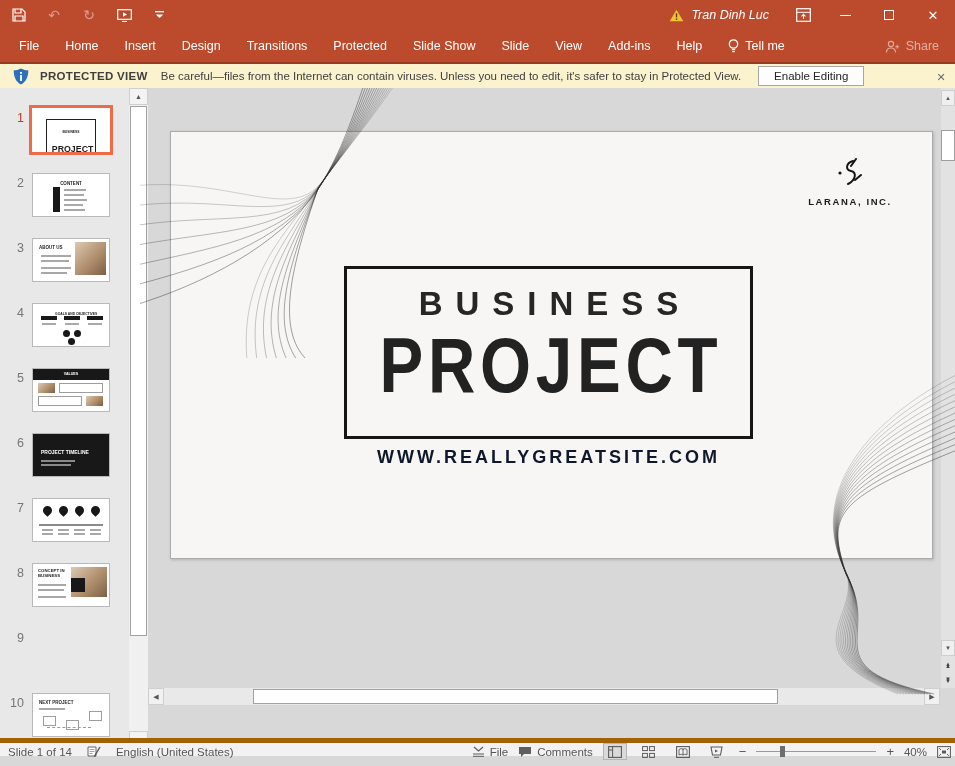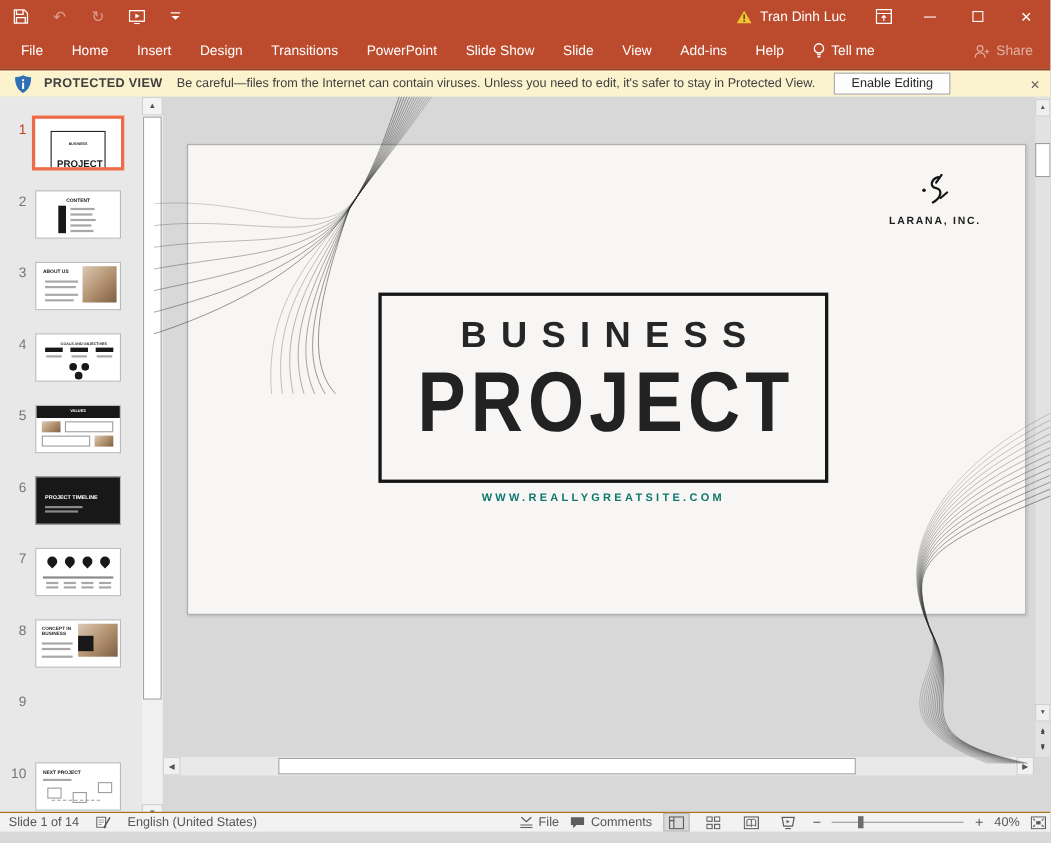--- a/index.html
+++ b/index.html
@@ -7,21 +7,21 @@
   body { font-family:"Liberation Sans",sans-serif; position:relative; background:#d8d8d8; }
   .abs { position:absolute; }
 
   
   .titlebar { position:absolute; top:0; left:0; width:955px; height:30px; background:#BC4A2C; color:#fff; }
   .qat { position:absolute; left:10px; top:0; height:30px; display:flex; align-items:center; gap:17px; }
   .qat-btn { width:18px; height:18px; display:flex; align-items:center; justify-content:center; font-size:14px; color:#fff; }
   .dim { opacity:.45; }
   .title-text { position:absolute; left:50%; top:0; transform:translateX(-50%); line-height:30px; font-size:12.5px; white-space:nowrap; }
   .tb-right { position:absolute; right:0; top:0; height:30px; display:flex; align-items:center; }
-  .user-chip { display:flex; align-items:center; gap:7px; font-size:12.5px; padding:0 14px; }
+  .user-chip { display:flex; align-items:center; gap:7px; font-size:12.5px; padding:0 14px;font-style:italic; }
   .win-btn { width:44px; height:30px; display:flex; align-items:center; justify-content:center; font-size:13px; color:#fff; }
   .min-glyph { display:inline-block; width:11px; border-top:1.5px solid #fff; }
   .max-glyph { display:inline-block; width:10px; height:10px; border:1.5px solid #fff; }
 
   
   .tabsrow { position:absolute; top:30px; left:0; width:955px; height:32px; background:#BC4A2C; display:flex; align-items:center; color:#fff; font-size:12.5px; padding-left:6px; }
   .rtab { padding:0 13px; line-height:32px; white-space:nowrap; }
   .tellme { display:flex; align-items:center; gap:6px; padding:0 13px; }
   .share { margin-left:auto; margin-right:16px; display:flex; align-items:center; gap:6px; opacity:.55; }
 
@@ -55,35 +55,35 @@
 
   
   .editor-bg { position:absolute; top:88px; left:148px; width:792px; height:660px; background:#d8d8d8; }
   .slide { position:absolute; left:170px; top:131px; width:763px; height:428px; background:#f7f6f4; border:1px solid #ababab; box-shadow:1px 1px 3px rgba(0,0,0,.18); z-index:1; }
   .swirl { position:absolute; z-index:2; pointer-events:none; }
   .logo { position:absolute; left:795px; top:158px; width:110px; text-align:center; z-index:3; }
   .logo-name { margin-top:6px; font-size:9.5px; font-weight:bold; letter-spacing:1.6px; color:#1b1b1b; }
   .titlebox { position:absolute; left:344px; top:266px; width:409px; height:173px; border:3px solid #161616; text-align:center; z-index:3; background:transparent; }
   .kicker { margin-top:16px; font-size:33px; font-weight:bold; letter-spacing:13px; color:#262626; text-indent:13px; }
   .bigtitle { margin-top:4px; font-size:69px; font-weight:bold; letter-spacing:5px; color:#222; line-height:1; transform:scale(.95,1.12); transform-origin:center top; text-indent:5px; }
-  .website { position:absolute; left:344px; top:447px; width:409px; text-align:center; font-size:10px; font-weight:bold; letter-spacing:3px; color:#0f766e; z-index:3; }
+  .website { position:absolute; left:344px; top:447px; width:409px; text-align:center; font-size:18px; font-weight:bold; letter-spacing:3px; color:#0f172a; z-index:3; }
 
   
   .vscroll { position:absolute; left:941px; top:88px; width:14px; height:600px; background:#e2e2e2; }
   .vsbtn { position:absolute; left:0; width:14px; height:16px; background:#efefef; border:1px solid #cfcfcf; display:flex; align-items:center; justify-content:center; font-size:6px; color:#555; }
   .vthumb { position:absolute; left:0; width:14px; background:#fff; border:1px solid #9d9d9d; }
   .chev { display:flex; flex-direction:column; align-items:center; line-height:4px; font-size:6px; color:#444; }
 
   
   .hscroll { position:absolute; left:148px; top:688px; width:792px; height:17px; background:#e9e9e9; }
   .hsbtn { position:absolute; top:0; width:16px; height:17px; background:#f1f1f1; border:1px solid #cfcfcf; display:flex; align-items:center; justify-content:center; font-size:7px; color:#555; }
   .hthumb { position:absolute; top:1px; left:105px; width:525px; height:15px; background:#fff; border:1px solid #a2a2a2; }
 
   
-  .statusbar { position:absolute; left:0; top:738px; width:955px; height:18px; background:#f2f2f2; border-top:1px solid #a16207; font-size:11.5px; color:#565656; }
+  .statusbar { position:absolute; left:0; top:738px; width:955px; height:18px; background:#f2f2f2; border-top:5px solid #a16207; font-size:11.5px; color:#565656; }
   .sb-left { position:absolute; left:8px; top:0; height:17px; display:flex; align-items:center; gap:15px; }
   .sb-right { position:absolute; right:4px; top:0; height:17px; display:flex; align-items:center; gap:10px; }
   .sb-item { display:flex; align-items:center; gap:5px; white-space:nowrap; }
   .viewbtn { width:24px; height:17px; display:flex; align-items:center; justify-content:center; }
   .viewbtn.active { background:#dadada; box-shadow:inset 0 0 0 1px #b5b5b5; }
   .zoom-track { position:relative; width:120px; height:17px; display:flex; align-items:center; }
   .zoom-line { width:100%; border-top:1px solid #9a9a9a; }
   .zoom-knob { position:absolute; left:24px; top:3px; width:5px; height:11px; background:#6d6d6d; }
   svg { display:block; }
 </style>
@@ -140,21 +140,21 @@
     <span class="win-btn">✕</span>
   </div>
 </div>
 
 <div class="tabsrow">
   <span class="rtab">File</span>
   <span class="rtab">Home</span>
   <span class="rtab">Insert</span>
   <span class="rtab">Design</span>
   <span class="rtab">Transitions</span>
-  <span class="rtab">PowerPoint</span>
+  <span class="rtab">Protected</span>
   <span class="rtab">Slide Show</span>
   <span class="rtab">Slide</span>
   <span class="rtab">View</span>
   <span class="rtab">Add-ins</span>
   <span class="rtab">Help</span>
   <span class="tellme">
     <span>
       <svg width="11" height="15" viewBox="0 0 11 15">
           <circle cx="5.5" cy="5" r="4.2" fill="none" stroke="#fff" stroke-width="1.2"></circle>
           <path d="M3.8 10.7 h3.4 M4.2 12.6 h2.6" stroke="#fff" stroke-width="1.2"></path>

